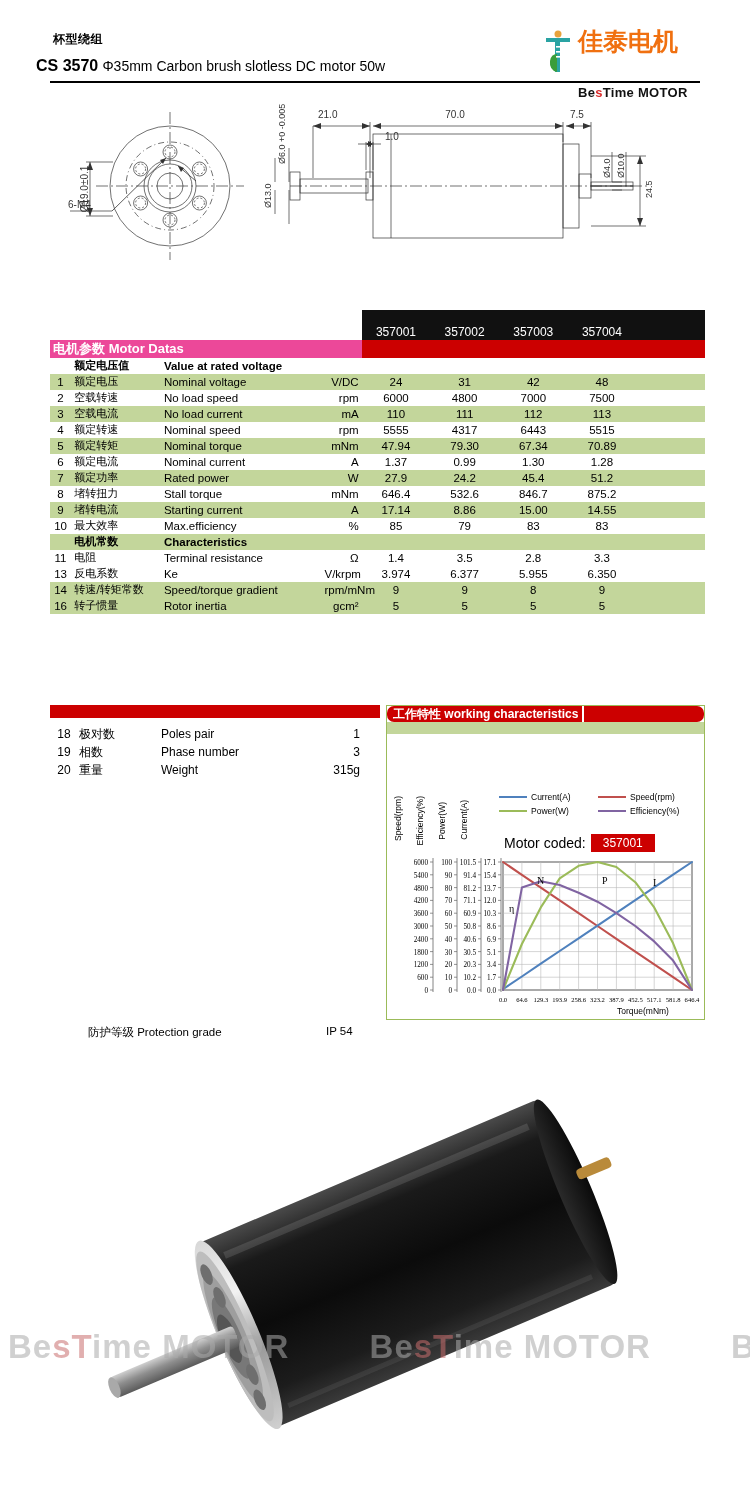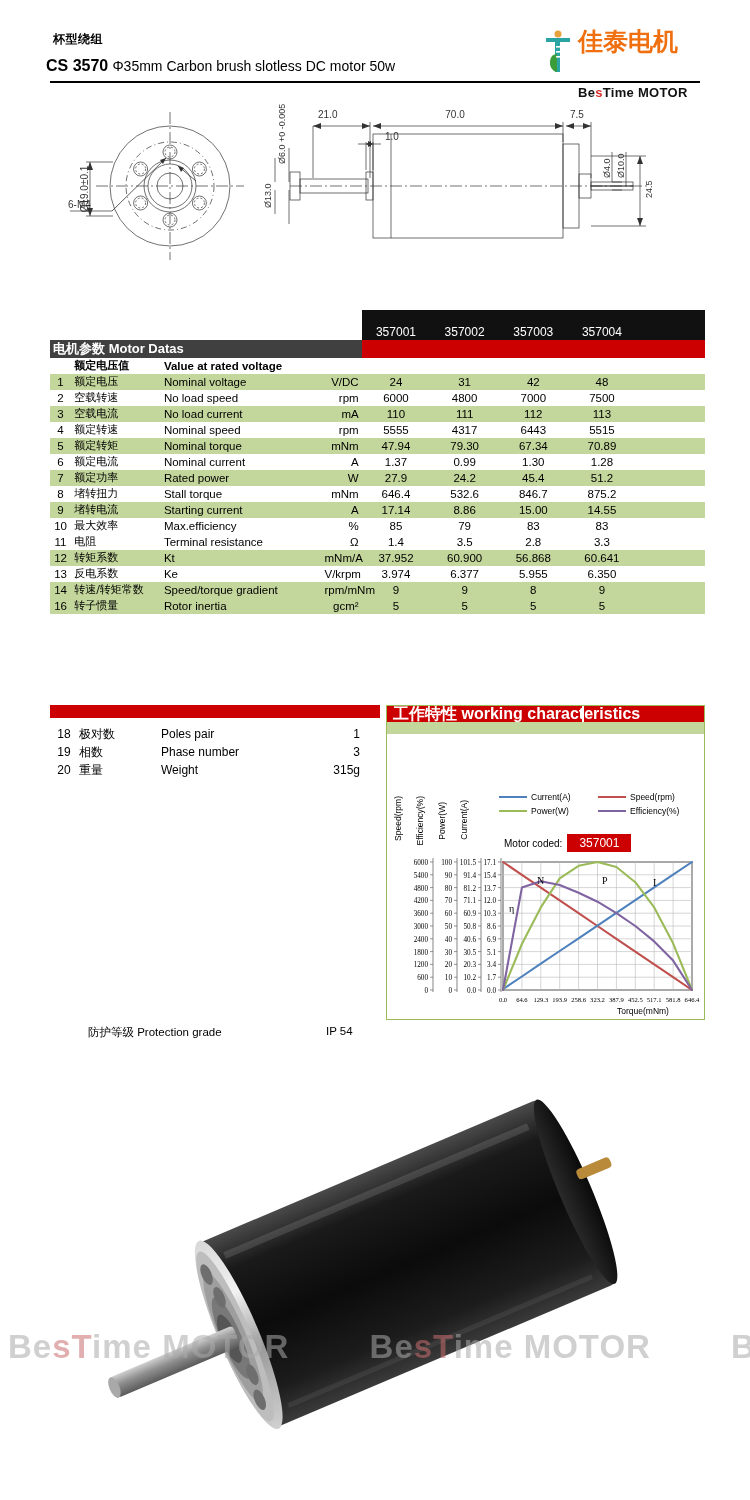--- a/index.html
+++ b/index.html
@@ -13,21 +13,21 @@
     overflow: hidden;
   }
 
   
   .header { position: relative; height: 86px; }
   .hdr-cn {
     position: absolute; left: 53px; top: 31px;
     font-size: 12px; font-weight: 700; letter-spacing: .5px;
   }
   .hdr-title {
-    position: absolute; left: 46px; top: 57px;
+    position: absolute; left: 36px; top: 57px;
     font-size: 15px; white-space: nowrap;
   }
   .hdr-title .model { font-weight: 700; font-size: 16px; }
   .hdr-title .desc { font-weight: 400; font-size: 14px; }
   .hdr-rule {
     position: absolute; left: 50px; right: 50px; top: 81px;
     border-bottom: 2px solid #000;
   }
   .logo { position: absolute; right: 48px; top: 28px; width: 158px; height: 50px; }
   .logo-mark { position: absolute; left: 0; top: 2px; width: 30px; height: 46px; }
@@ -55,21 +55,21 @@
   .c-cn    { width: 85px; }
   .c-en    { width: 152px; }
   .c-unit  { width: 38px; text-align: right; padding-right: 5px; }
   .c-val   { width: 65px; text-align: center; }
   td.c-cn  { font-family: "DejaVu Sans", sans-serif; font-size: 11px; }
   tr.alt td { background: #c3d69b; }
   tr.blk td { background: #111; color: #fff; text-align: center; font-size: 12px; }
   tr.blk td.empty { background: #111; }
   tr.blk0 td { background: #111; height: 14px; }
   tr.red td {
-    background: #404040; color: #fff; font-weight: 700;
+    background: #ec4899; color: #fff; font-weight: 700;
     height: 18px; line-height: 18px; font-size: 13px;
   }
   tr.red td.rv { background: #cc0000; }
   tr.sub td { font-weight: 700; }
   .cn-head { font-family: "DejaVu Sans", sans-serif; }
   .pad-l { padding-left: 6px; }
 
   
   .lower-left { position: absolute; left: 50px; top: 705px; width: 330px; font-size: 11.5px; }
   .ll-band { height: 13px; background: #cc0000; }
@@ -87,38 +87,39 @@
   .prot .v { position: absolute; left: 238px; top: 0; }
 
   
   .chart-panel {
     position: absolute; left: 386px; top: 705px;
     width: 319px; height: 315px;
     border: 1px solid #9bbb59; background: #ffffff;
   }
   .cp-title {
     height: 16px; background: #cc0000; color: #fff;
-    font-size: 16px; font-weight: 700; line-height: 16px; padding-left: 6px;
+    font-size: 12px; font-weight: 700; line-height: 16px; padding-left: 6px;
     position: relative;
+    border-radius: 7px;
   }
   .cp-title .cn { font-family: "DejaVu Sans", sans-serif; }
   .cp-title::after {
     content: ""; position: absolute; right: 0; top: 0; width: 120px; height: 16px;
     border-left: 2px solid #fff;
   }
   .cp-band { height: 12px; background: #c3d69b; }
   .cp-body { position: relative; height: 285px; background: #fff; }
   .cp-body svg { position: absolute; left: 0; top: 0; }
 
   .legend { position: absolute; left: 112px; top: 56px; width: 198px; font-size: 8.5px; }
   .lg-row { display: flex; height: 14px; align-items: center; }
   .lg-item { display: flex; align-items: center; width: 99px; }
   .lg-line { width: 28px; height: 2.5px; margin-right: 4px; }
   .motor-code { position: absolute; left: 117px; top: 100px; display: flex; align-items: center; }
-  .mc-label { font-size: 10px; margin-right: 5px; }
+  .mc-label { font-size: 14px; margin-right: 5px; }
   .mc-box {
     background: #cc0000; color: #fff; font-size: 12px;
     padding: 2px 12px; font-weight: 400;
   }
 
   .axis-title {
     position: absolute; font-size: 8.5px;
     writing-mode: vertical-rl; transform: rotate(180deg);
     white-space: nowrap;
   }
@@ -424,40 +425,40 @@
           <td class="c-no">10</td>
           <td class="c-cn">最大效率</td>
           <td class="c-en">Max.efficiency</td>
           <td class="c-unit">%</td>
           <td class="c-val">85</td>
           <td class="c-val">79</td>
           <td class="c-val">83</td>
           <td class="c-val">83</td>
           <td class="c-val"></td>
         </tr>
+        <tr class="sub alt">
+          <td class="c-no"></td>
+          <td class="c-cn">电机常数</td>
+          <td class="c-en">Characteristics</td>
+          <td class="c-unit"></td>
+          <td class="c-val"></td>
+          <td class="c-val"></td>
+          <td class="c-val"></td>
+          <td class="c-val"></td>
+          <td class="c-val"></td>
+        </tr>
         <tr class="">
           <td class="c-no">11</td>
           <td class="c-cn">电阻</td>
           <td class="c-en">Terminal resistance</td>
           <td class="c-unit">Ω</td>
           <td class="c-val">1.4</td>
           <td class="c-val">3.5</td>
           <td class="c-val">2.8</td>
           <td class="c-val">3.3</td>
-          <td class="c-val"></td>
-        </tr>
-        <tr class="alt">
-          <td class="c-no">12</td>
-          <td class="c-cn">转矩系数</td>
-          <td class="c-en">Kt</td>
-          <td class="c-unit">mNm/A</td>
-          <td class="c-val">37.952</td>
-          <td class="c-val">60.900</td>
-          <td class="c-val">56.868</td>
-          <td class="c-val">60.641</td>
           <td class="c-val"></td>
         </tr>
         <tr class="">
           <td class="c-no">13</td>
           <td class="c-cn">反电系数</td>
           <td class="c-en">Ke</td>
           <td class="c-unit">V/krpm</td>
           <td class="c-val">3.974</td>
           <td class="c-val">6.377</td>
           <td class="c-val">5.955</td>

